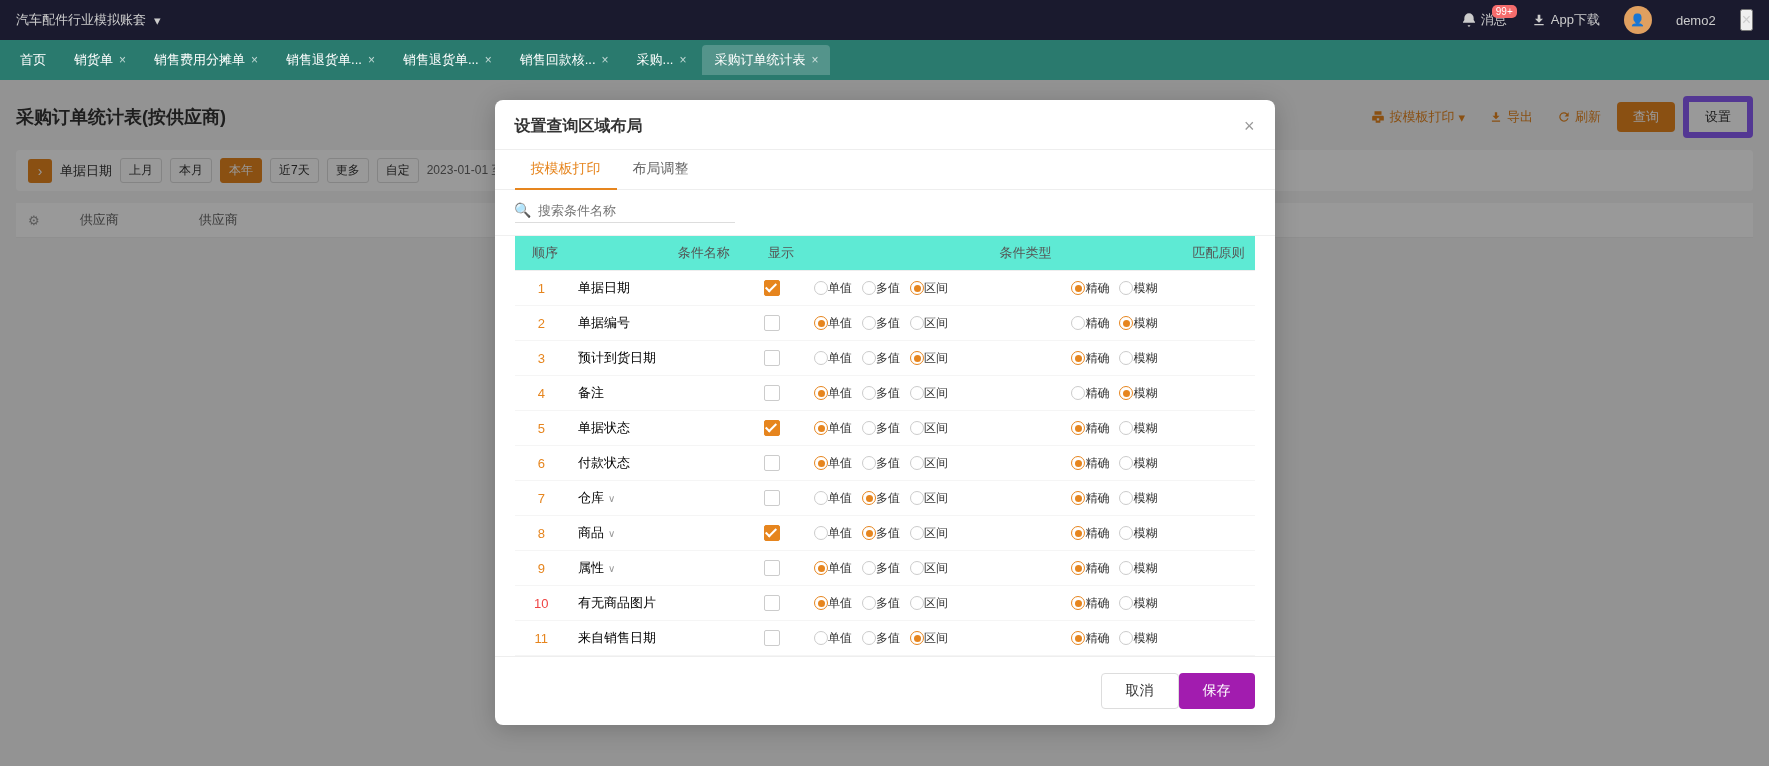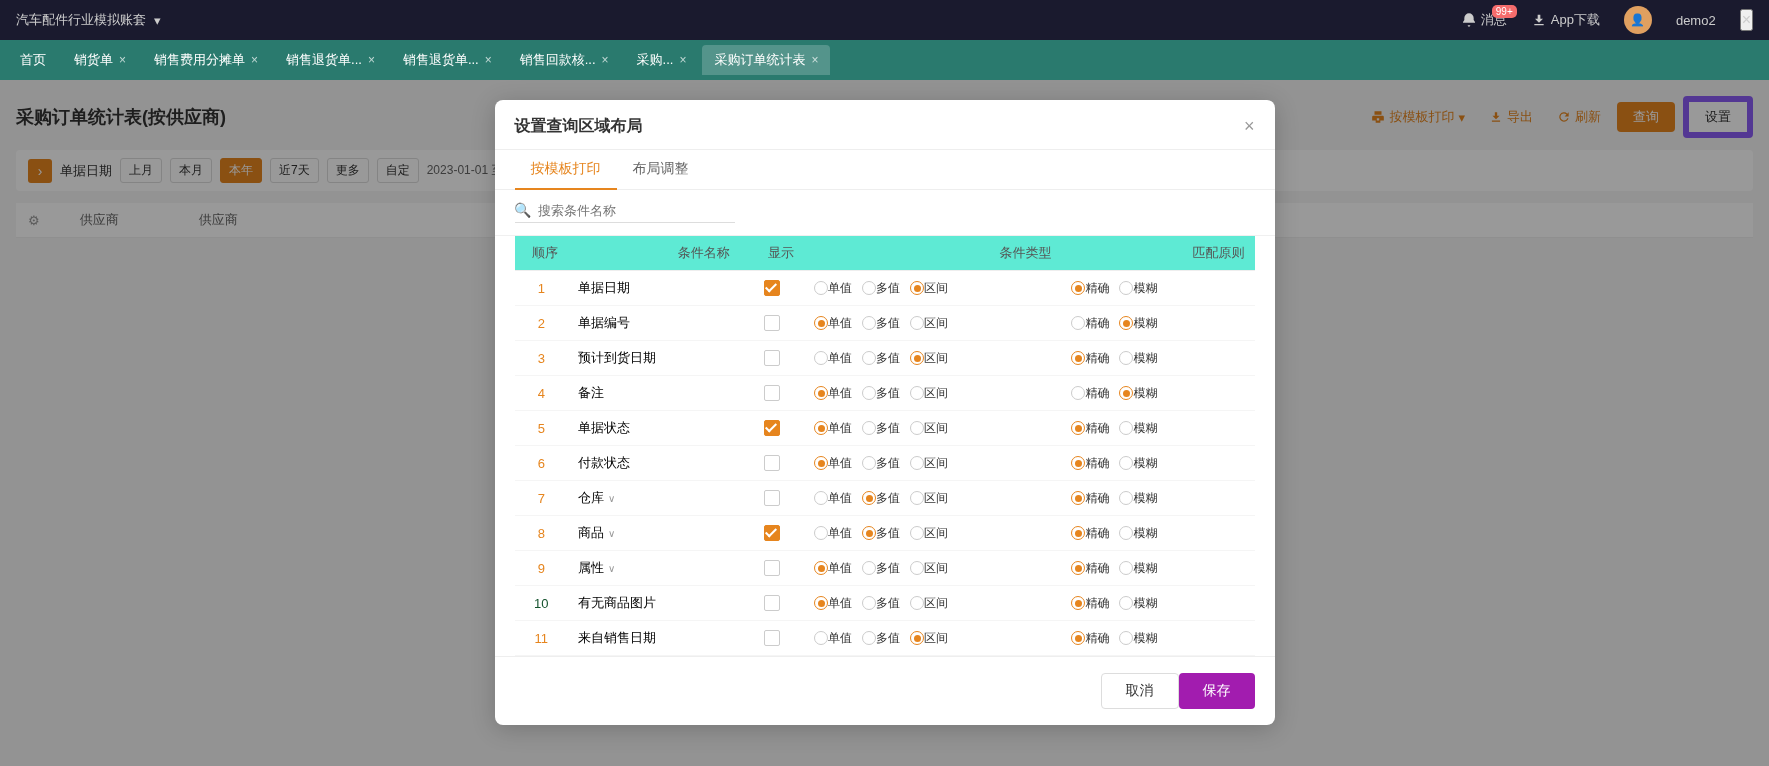--- a/index.html
+++ b/index.html
@@ -799,21 +799,21 @@
                       <span class="radio-label">精确</span>
                     </label>
                     <label class="radio-item">
                       <span class="radio-outer"></span>
                       <span class="radio-label">模糊</span>
                     </label>
                   </div>
                 </td>
               </tr>
               <tr>
-                <td class="col-order" style="color: #14532d; ">10</td>
+                <td class="col-order" style="color: #ef4444; ">10</td>
                 <td class="col-name">有无商品图片</td>
                 <td class="col-show">
                   <div class="cb-wrap">
                     <span class="cb"></span>
                   </div>
                 </td>
                 <td class="col-type">
                   <div class="radio-group">
                     <label class="radio-item">
                       <span class="radio-outer selected">

